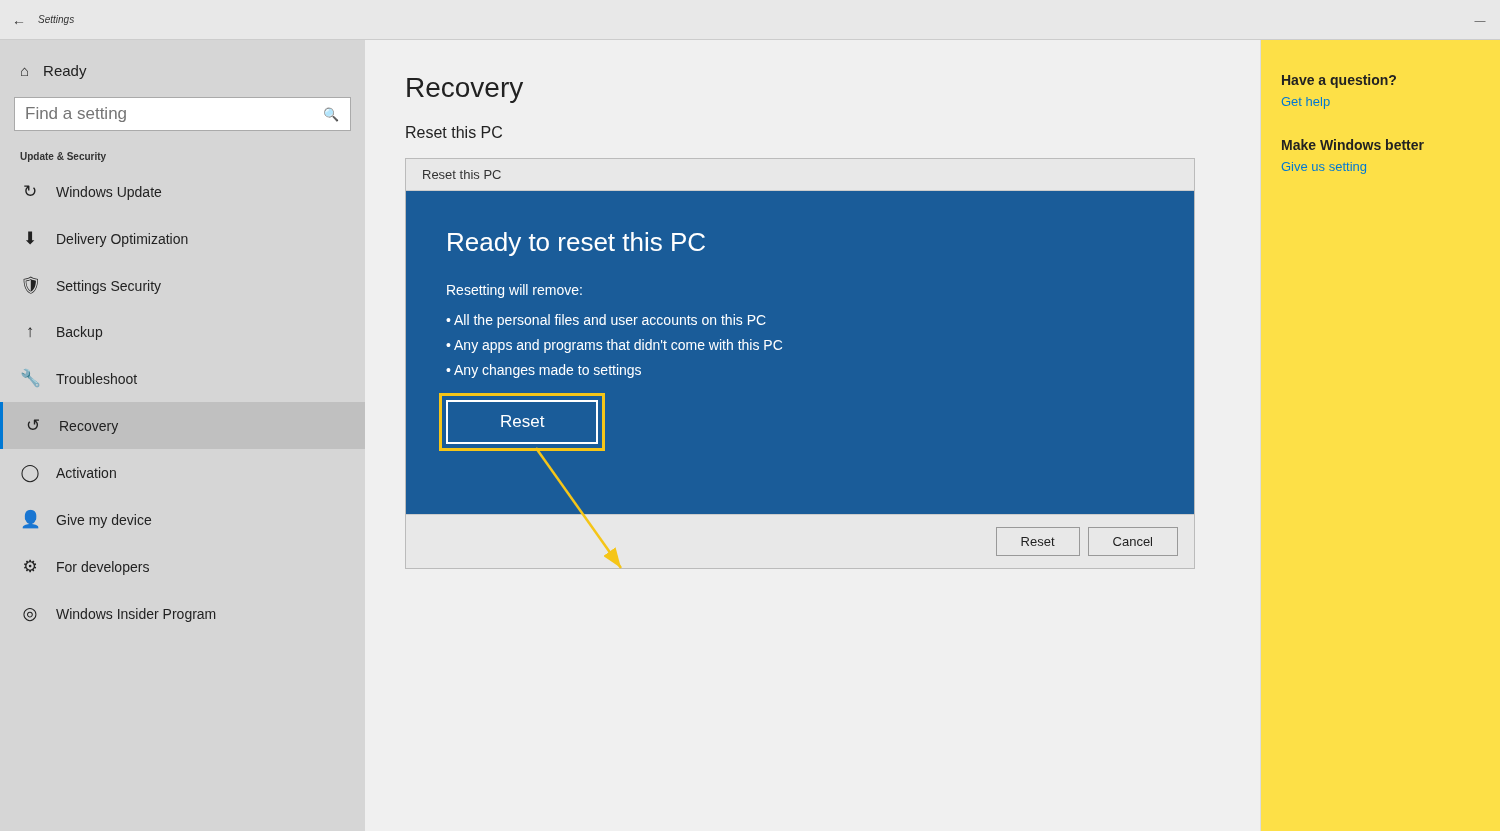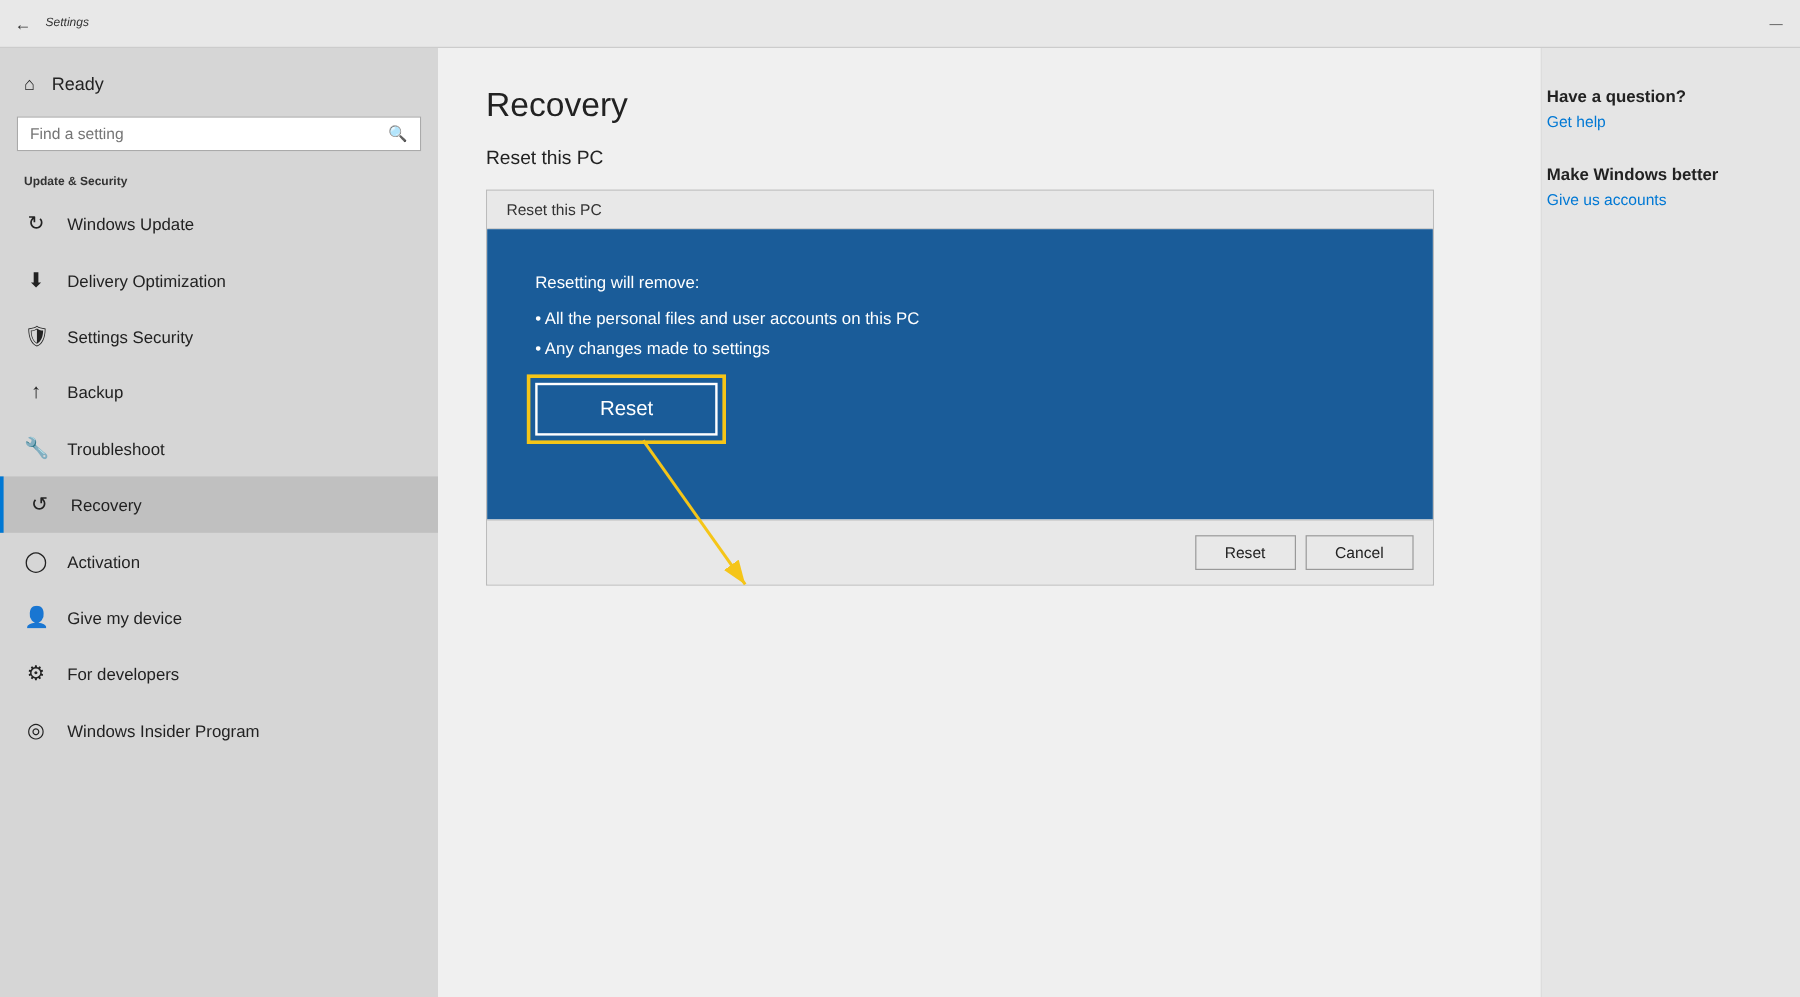--- a/index.html
+++ b/index.html
@@ -80,21 +80,21 @@
       display: flex;
       align-items: center;
       background: #fff;
       border: 1px solid #aaa;
       padding: 6px 10px;
       gap: 8px;
     }
     .sidebar-search input {
       border: none;
       outline: none;
-      font-size: 13px;
+      font-size: 17px;
       flex: 1;
       background: transparent;
       color: #404040;
     }
     .sidebar-search-icon { font-size: 13px; color: #666; }
     .sidebar-section-title {
       padding: 8px 20px 6px 20px;
       font-size: 10px;
       font-weight: 600;
       color: #333;
@@ -203,23 +203,23 @@
       padding: 6px 24px;
       font-size: 13px;
       cursor: pointer;
       background: #e8e8e8;
       border: 1px solid #999;
       color: #222;
     }
 
     
     .right-panel {
-      width: 216px;
-      background: #e5e5e5;
-      padding: 32px 4px;
+      width: 240px;
+      background: #fde047;
+      padding: 32px 20px;
       border-left: 1px solid #ddd;
       flex-shrink: 0;
     }
     .right-panel-heading {
       font-size: 14px;
       font-weight: 600;
       color: #222;
       margin-bottom: 6px;
     }
     .right-panel-link {
@@ -296,23 +296,25 @@
     </div>
   </div>
 
   <div class="content-area">
     <h1 class="page-title">Recovery</h1>
     <h2 class="section-title">Reset this PC</h2>
 
     <div class="dialog-wrapper" style="position:relative;">
       <div class="dialog-titlebar">Reset this PC</div>
       <div class="dialog-body">
+        <div class="dialog-heading">Ready to reset this PC</div>
         <div class="dialog-subtitle">Resetting will remove:</div>
         <div class="dialog-bullets">
           <div>• <span>All the personal files and user accounts on this PC</span></div>
+          <div>• <span>Any apps and programs that didn't come with this PC</span></div>
           <div>• <span>Any changes made to settings</span></div>
         </div>
 
         
         <div style="position:relative; display:inline-block; margin-bottom:16px;">
           <button class="dialog-reset-big" style="outline: 3px solid #f5c518; outline-offset:4px; background:#1a5c99; color:#fff; border:2px solid #fff; padding:10px 52px; font-size:17px; cursor:pointer;">Reset</button>
           
           <svg width="220" height="140" style="position:absolute; top:48px; left:60px; overflow:visible; pointer-events:none;">
             <defs>
               <marker id="arrowhead" markerWidth="8" markerHeight="6" refX="8" refY="3" orient="auto">
@@ -327,16 +329,16 @@
         <button class="dialog-btn">Reset</button>
         <button class="dialog-btn">Cancel</button>
       </div>
     </div>
   </div>
 
   <div class="right-panel">
     <div class="right-panel-heading">Have a question?</div>
     <a class="right-panel-link">Get help</a>
     <div class="right-panel-heading">Make Windows better</div>
-    <a class="right-panel-link">Give us accounts</a>
+    <a class="right-panel-link">Give us setting</a>
   </div>
 
 </div>
 
 </body></html>

